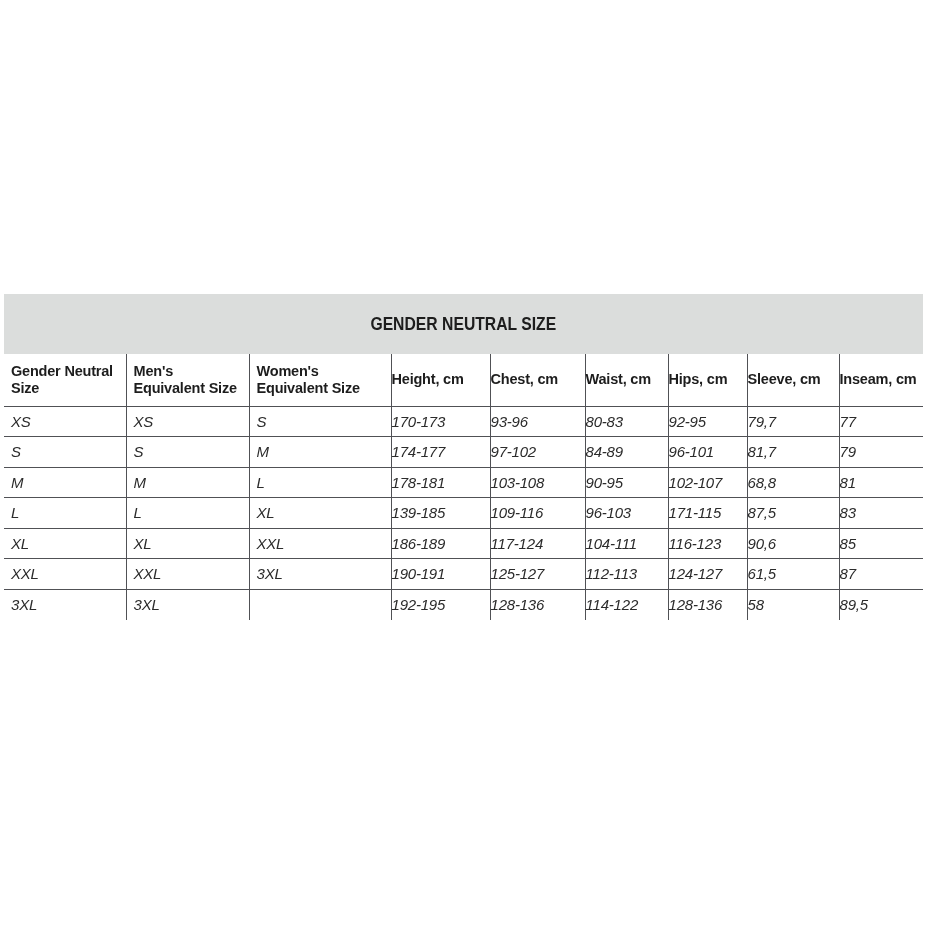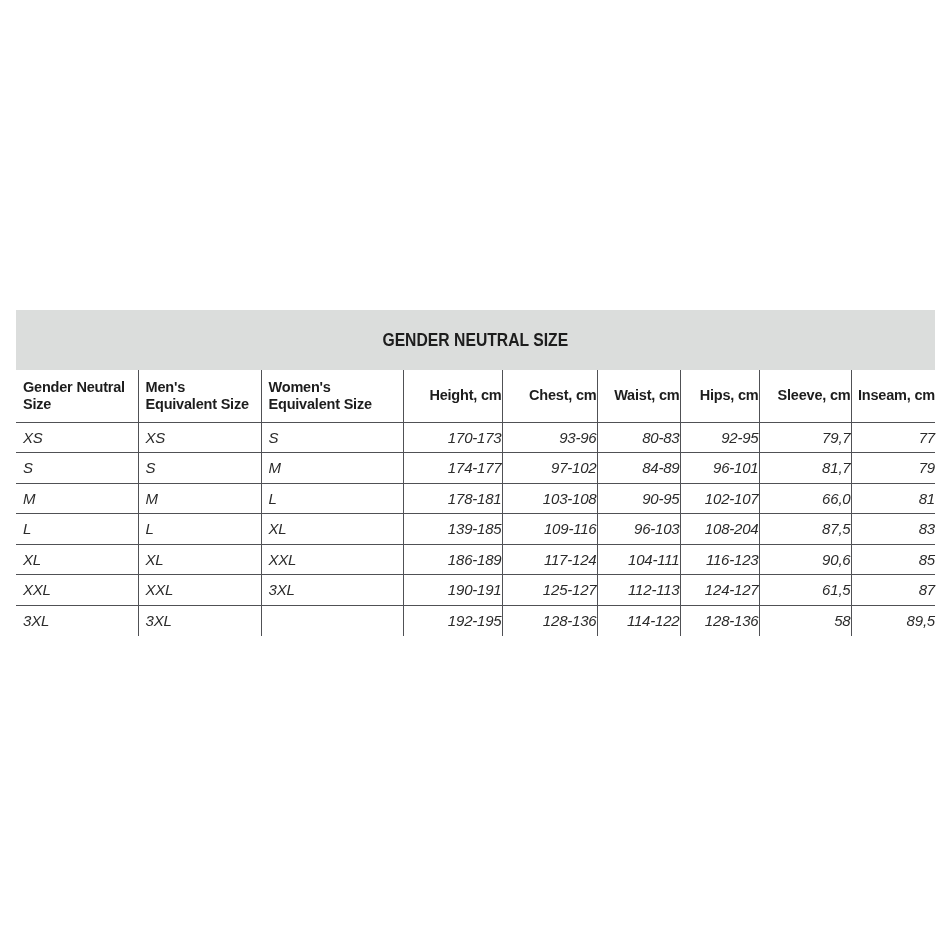--- a/index.html
+++ b/index.html
@@ -5,24 +5,23 @@
   * { margin: 0; padding: 0; box-sizing: border-box; }
   html, body {
     width: 950px; height: 950px;
     background: #ffffff;
     font-family: "Liberation Sans", sans-serif;
     color: #232323;
     overflow: hidden;
   }
   .size-chart {
     position: absolute;
-    left: 16px;
+    left: 4px;
     top: 294px;
     width: 919px;
-    margin-top: 16px;
   }
   .title-band {
     height: 60px;
     background: #dbdddc;
     display: flex;
     align-items: center;
     justify-content: center;
   }
   .title-band .title-text {
     display: inline-block;
@@ -56,21 +55,21 @@
     color: #1d1d1d;
   }
   .size-table tbody td {
     height: 30.5px;
     border-top: 1px solid #505155;
     font-size: 15px;
     font-style: italic;
     color: #2b2b2b;
   }
   .col-left { text-align: left; padding-left: 7px; padding-right: 4px; }
-  .col-center { text-align: right; }
+  .col-center { text-align: left; }
 </style>
 </head>
 <body>
 
 <div class="size-chart">
 
   <div class="title-band">
     <span class="title-text">GENDER NEUTRAL SIZE</span>
   </div>
 
@@ -123,31 +122,31 @@
         <td class="col-center">79</td>
       </tr>
       <tr>
         <td class="col-left">M</td>
         <td class="col-left">M</td>
         <td class="col-left">L</td>
         <td class="col-center">178-181</td>
         <td class="col-center">103-108</td>
         <td class="col-center">90-95</td>
         <td class="col-center">102-107</td>
-        <td class="col-center">66,0</td>
+        <td class="col-center">68,8</td>
         <td class="col-center">81</td>
       </tr>
       <tr>
         <td class="col-left">L</td>
         <td class="col-left">L</td>
         <td class="col-left">XL</td>
         <td class="col-center">139-185</td>
         <td class="col-center">109-116</td>
         <td class="col-center">96-103</td>
-        <td class="col-center">108-204</td>
+        <td class="col-center">171-115</td>
         <td class="col-center">87,5</td>
         <td class="col-center">83</td>
       </tr>
       <tr>
         <td class="col-left">XL</td>
         <td class="col-left">XL</td>
         <td class="col-left">XXL</td>
         <td class="col-center">186-189</td>
         <td class="col-center">117-124</td>
         <td class="col-center">104-111</td>

